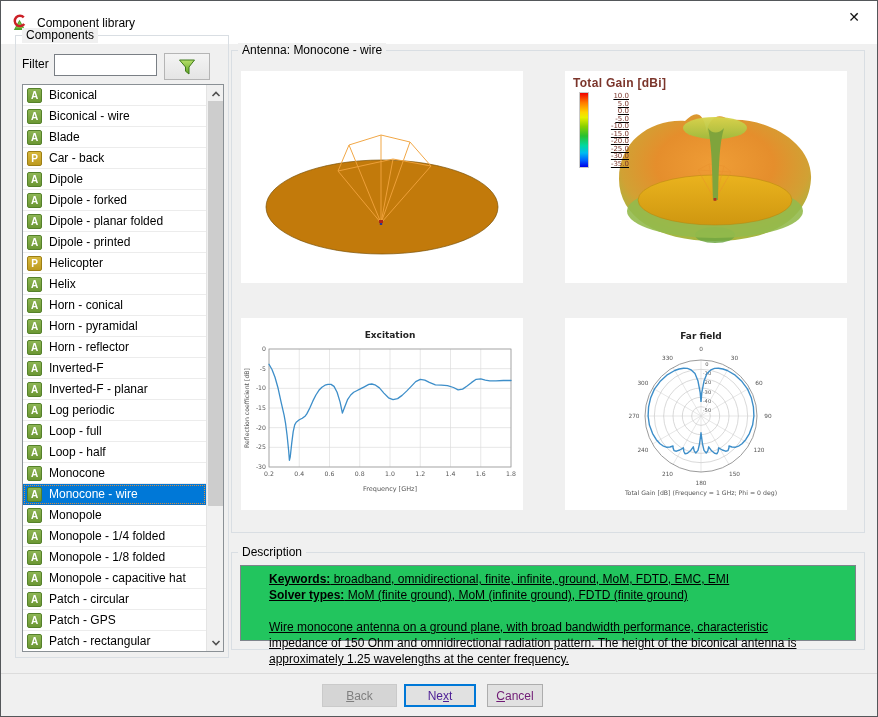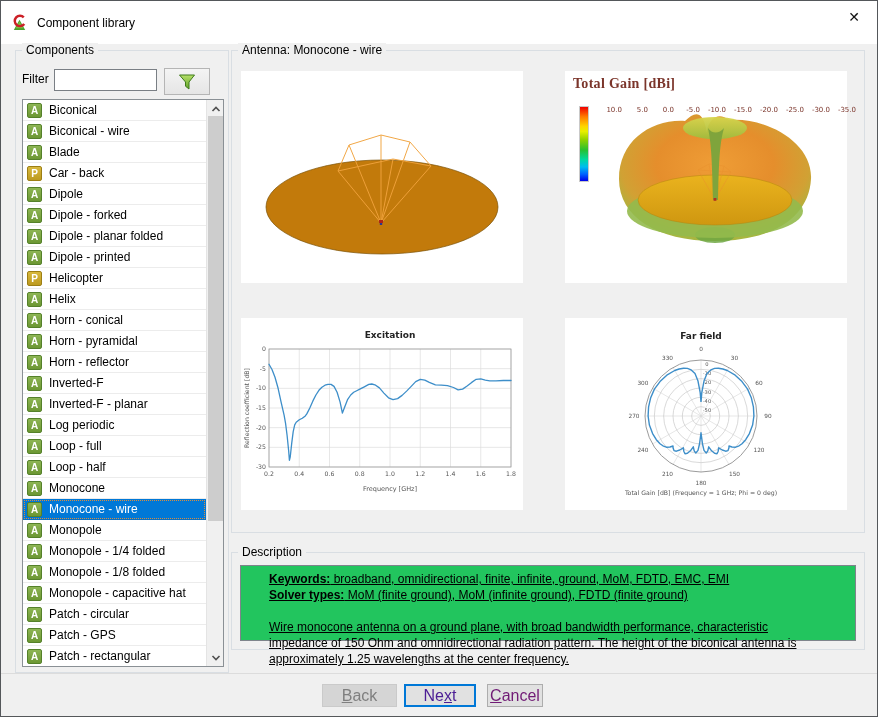--- a/index.html
+++ b/index.html
@@ -5,21 +5,21 @@
   html,body{margin:0;padding:0;background:#fff;}
   .window{position:relative;width:878px;height:717px;background:#f0f0f0;border:1px solid #54575a;
           box-sizing:border-box;font-family:"Liberation Sans","DejaVu Sans",sans-serif;font-size:12px;color:#000;overflow:hidden;}
   
   .titlebar{position:absolute;left:0;top:0;right:0;height:43px;background:#fff;display:flex;align-items:center;padding-left:9px;box-sizing:border-box;}
   .app-icon{width:19px;height:19px;margin-right:8px;flex:0 0 19px;}
   .close-btn{position:absolute;right:0;top:0;width:46px;height:31px;display:flex;align-items:center;justify-content:center;font-size:14px;color:#111;cursor:pointer;}
   
   .group{position:absolute;border:1px solid #d9dee3;box-sizing:border-box;}
   .group-label{position:absolute;top:-8px;left:6px;background:#f0f0f0;padding:0 4px;line-height:15px;white-space:nowrap;}
-  .components-group{left:14px;top:49px;width:214px;height:623px;padding-left:16px;}
+  .components-group{left:14px;top:34px;width:214px;height:623px;padding-left:16px;}
   .antenna-group{left:230px;top:49px;width:634px;height:483px;}
   .description-group{left:230px;top:551px;width:634px;height:98px;}
   
   .filter-label{position:absolute;left:6px;top:21px;}
   .filter-input{position:absolute;left:38px;top:18px;width:103px;height:22px;border:1px solid #7a7f85;background:#fff;box-sizing:border-box;font:inherit;padding:0 4px;}
   .filter-btn{position:absolute;left:148px;top:17px;width:44px;height:25px;background:linear-gradient(#f4f4f4,#e5e5e5);border:1px solid #b5b5b5;display:flex;align-items:center;justify-content:center;cursor:pointer;}
   
   .list-box{position:absolute;left:6px;top:48px;width:202px;height:568px;background:#fff;border:1px solid #8a9095;box-sizing:border-box;overflow:hidden;}
   .list-items{position:absolute;left:0;top:0;right:17px;bottom:0;}
   .list-item{height:21px;display:flex;align-items:center;border-bottom:1px solid #ececec;padding-left:4px;box-sizing:border-box;cursor:default;}
@@ -31,33 +31,33 @@
   .sb-btn{position:absolute;left:0;width:17px;height:17px;display:flex;align-items:center;justify-content:center;cursor:pointer;}
   .sb-up{top:0;} .sb-down{bottom:0;}
   .sb-thumb{position:absolute;left:1px;width:15px;top:16px;height:405px;background:#cdcdcd;cursor:pointer;}
   
   .preview{position:absolute;background:#fff;}
   .p1{left:240px;top:70px;width:282px;height:212px;}
   .p2{left:564px;top:70px;width:282px;height:212px;}
   .p3{left:240px;top:317px;width:282px;height:192px;}
   .p4{left:564px;top:317px;width:282px;height:192px;}
   .colorbar{position:absolute;left:8px;top:5px;z-index:2;}
-  .cb-title{font-size:14px;font-weight:bold;color:#7b352b;margin-bottom:14px;font-family:Liberation Serif, serif;letter-spacing:.3px;}
+  .cb-title{font-size:12px;font-weight:bold;color:#7b352b;margin-bottom:2px;font-family:Liberation Sans, sans-serif;letter-spacing:.3px;}
   .cb-body{display:flex;}
   .cb-bar{width:8px;height:74px;margin-left:6px;border:1px solid #c9c9c9;
     background:linear-gradient(to bottom,#f00000 0%,#ff7a00 13%,#ffd400 26%,#e8f000 33%,#8ad000 45%,#28c030 58%,#00d8a0 71%,#00bcf0 81%,#0060ff 91%,#0000e8 100%);}
-  .cb-ticks{display:flex;flex-direction:row;margin-left:7px;padding-top:1px;}
+  .cb-ticks{display:flex;flex-direction:column;margin-left:14px;padding-top:1px;text-decoration:underline;}
   .cb-ticks span{font-size:7px;line-height:7.5px;color:#7b352b;text-align:right;width:26px;font-family:"DejaVu Sans",sans-serif;}
   
   .desc-panel{position:absolute;left:8px;top:12px;right:8px;bottom:8px;border:1px solid #7e848b;background:#22c55e;padding:5px 28px;box-sizing:border-box;line-height:16px;text-decoration:underline;}
   .desc-line b{font-weight:bold;}
   .desc-body{margin-top:16px;}
   
   .btn-sep{position:absolute;left:0;top:672px;width:100%;height:1px;background:#dcdcdc;}
-  .btn{position:absolute;top:683px;height:23px;font-size:16px;font-family:inherit;text-align:center;box-sizing:border-box;padding:0;cursor:pointer;}
+  .btn{position:absolute;top:683px;height:23px;font-size:12px;font-family:inherit;text-align:center;box-sizing:border-box;padding:0;cursor:pointer;}
   .btn-back{left:321px;width:75px;background:#d5d5d5;border:1px solid #cacaca;color:#7f7f7f;cursor:default;}
   .btn-next{left:403px;width:72px;background:#e1e1e1;border:2px solid #0078d7;color:#4c1d95;}
   .btn-cancel{left:486px;width:56px;background:#e1e1e1;border:1px solid #adadad;color:#701a75;}
   .u{text-decoration:underline;}
   svg text{font-family:"DejaVu Sans",sans-serif;}
 </style>
 </head>
 <body>
 
 <div class="window">

